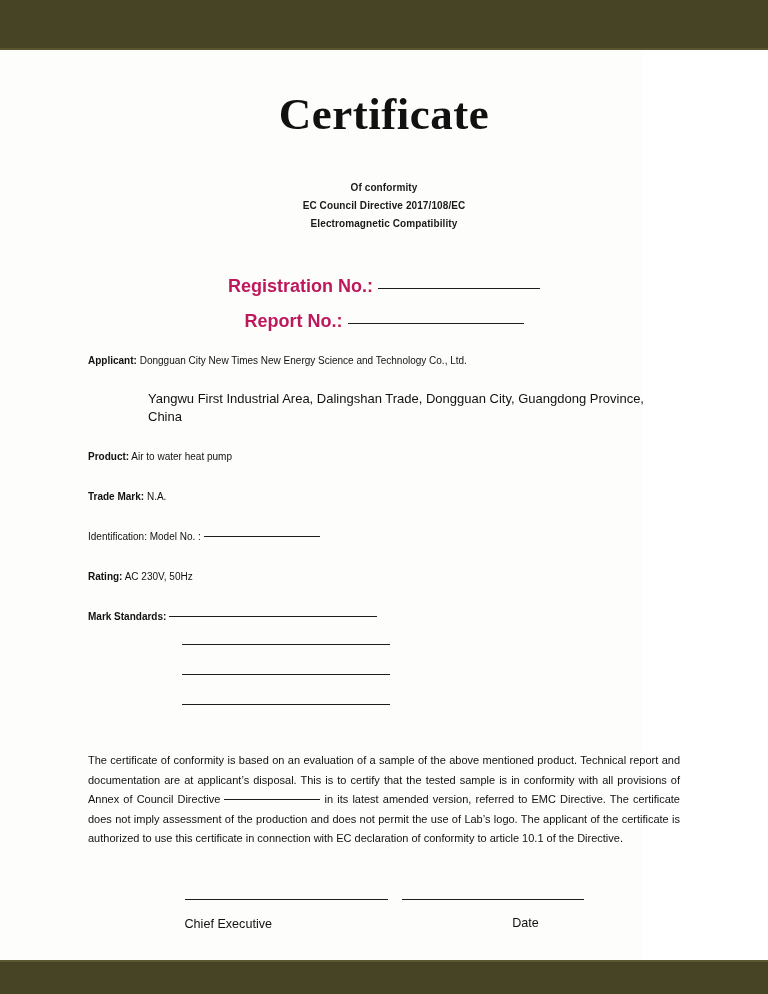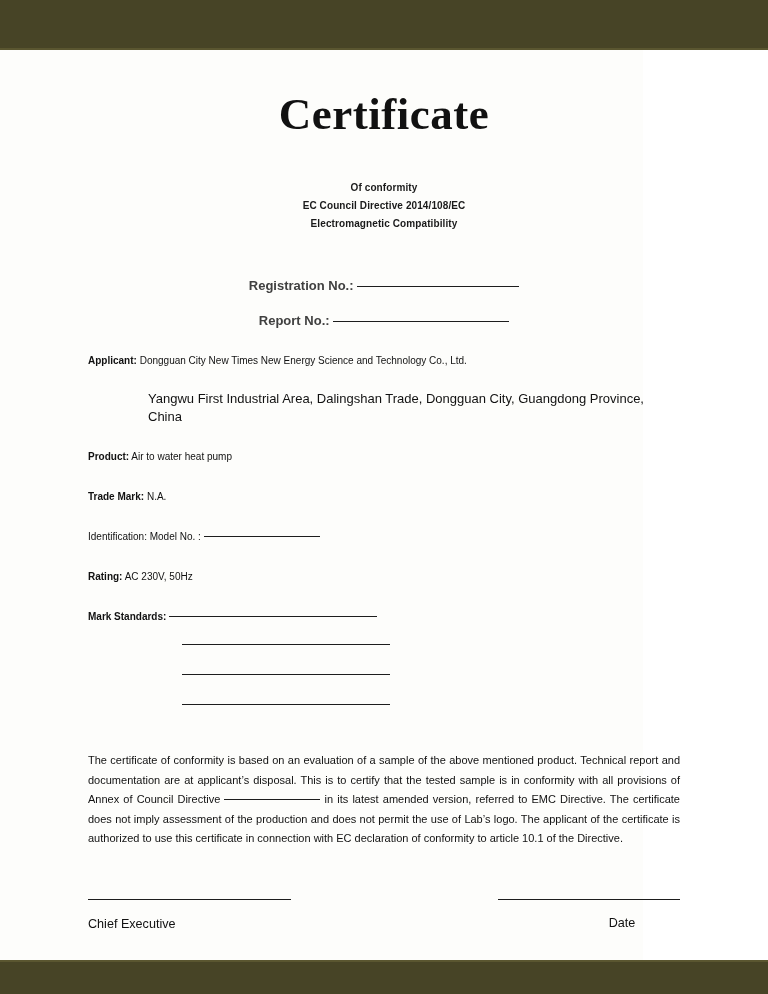--- a/index.html
+++ b/index.html
@@ -65,23 +65,23 @@
     font-weight: bold;
     color: #1a1a1a;
     line-height: 18px;
     letter-spacing: 0.1px;
   }
   .reg-block {
     margin-top: 44px;
   }
   .reg-row {
     text-align: center;
-    font-size: 13px;
-    font-weight: bold;
-    color: #404040;
+    font-size: 18px;
+    font-weight: bold;
+    color: #be185d;
     line-height: 18px;
     white-space: nowrap;
   }
   .reg-row + .reg-row {
     margin-top: 17px;
   }
   .reg-row .blank {
     display: inline-block;
     vertical-align: baseline;
     border-bottom: 1.6px solid #1d1d1d;
@@ -144,21 +144,21 @@
     text-align: justify;
     text-justify: inter-word;
   }
   .b-annex {
     width: 96px;
   }
 
   .sig-block {
     margin-top: 50px;
     display: flex;
-    justify-content: space-between;
+    justify-content: center;
     gap: 14px;
   }
   .sig-col {
     width: 203px;
   }
   .sig-col.right {
     width: 182px;
   }
   .sig-line {
     border-bottom: 1.6px solid #1d1d1d;
@@ -182,21 +182,21 @@
 <div class="page">
 
   <div class="bar bar-top"></div>
 
   <div class="content">
 
     <h1 class="cert-title">Certificate</h1>
 
     <div class="subtitle-block">
       <div class="subtitle-line">Of conformity</div>
-      <div class="subtitle-line">EC Council Directive 2014/108/EC</div>
+      <div class="subtitle-line">EC Council Directive 2017/108/EC</div>
       <div class="subtitle-line">Electromagnetic Compatibility</div>
     </div>
 
     <div class="reg-block">
       <div class="reg-row">
         <span>Registration No.:</span>
         <span class="blank b-reg"></span>
       </div>
       <div class="reg-row">
         <span>Report No.:</span>

